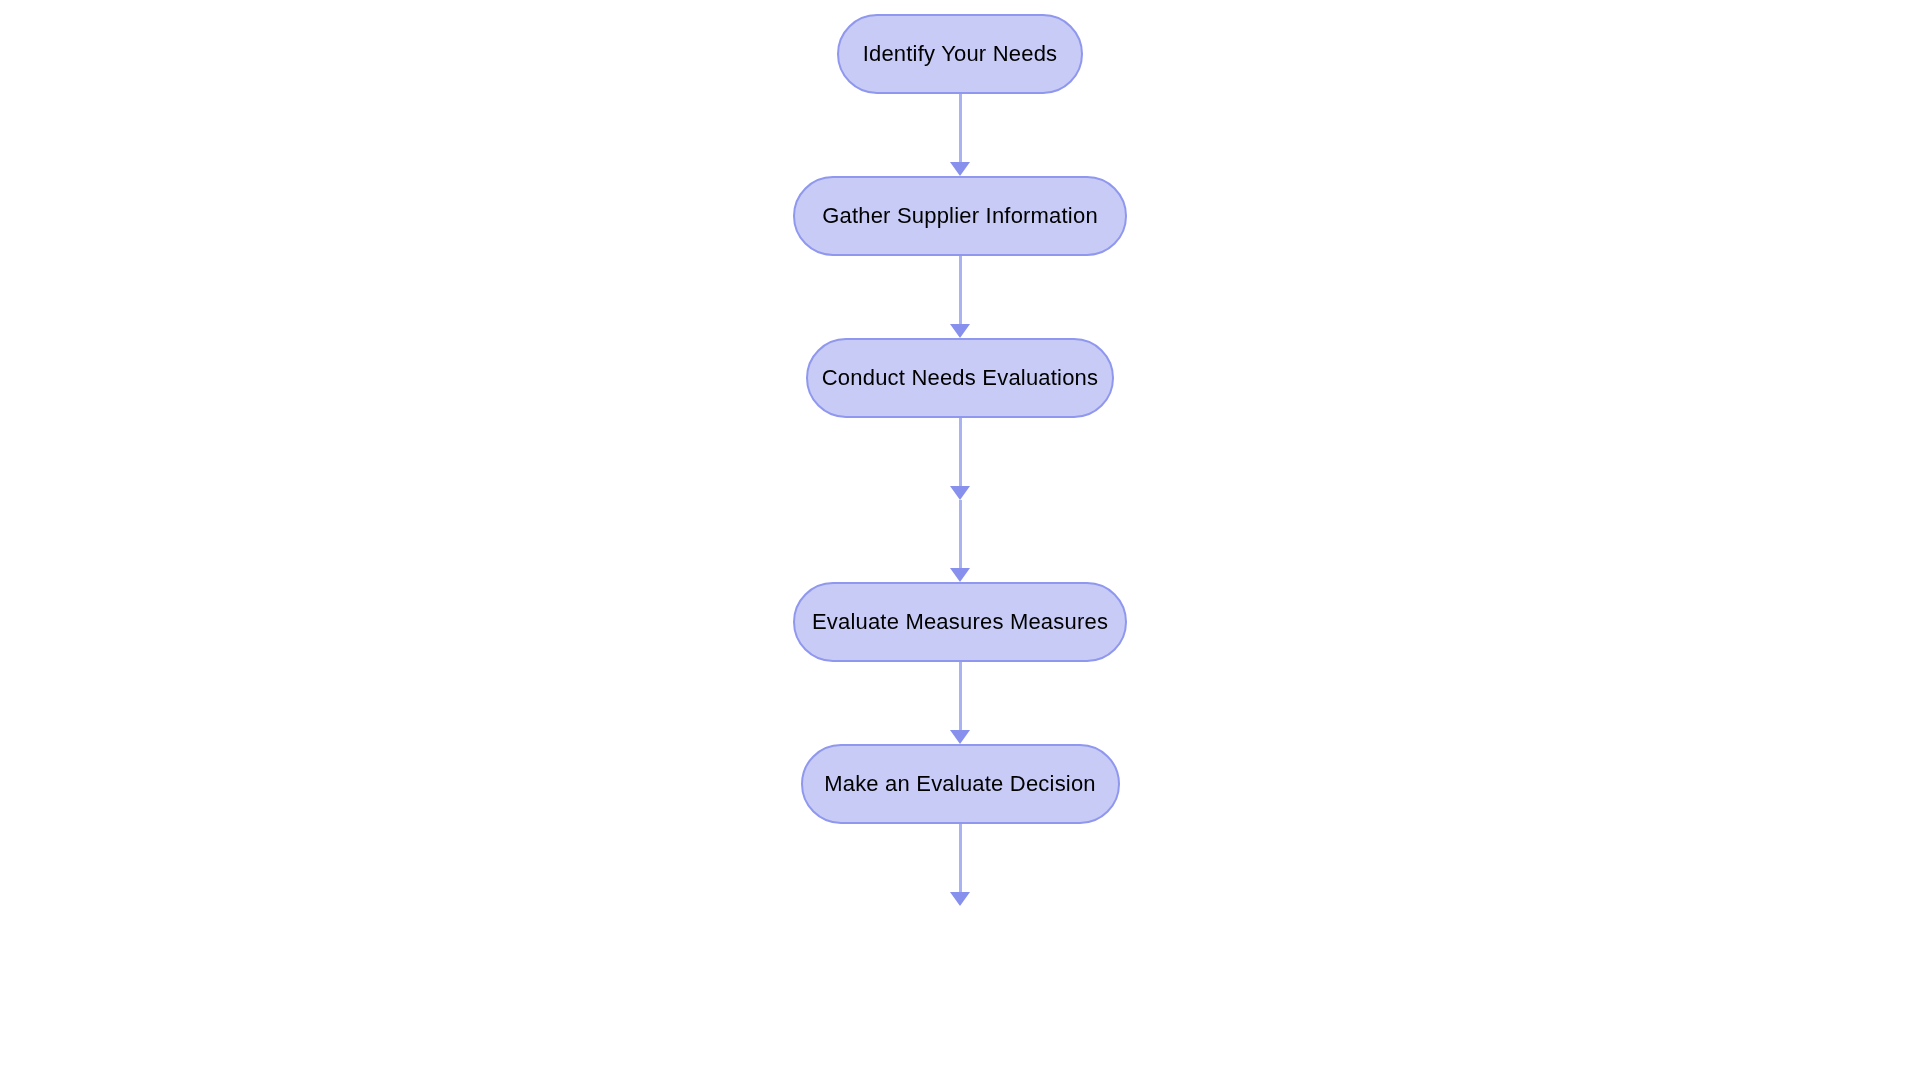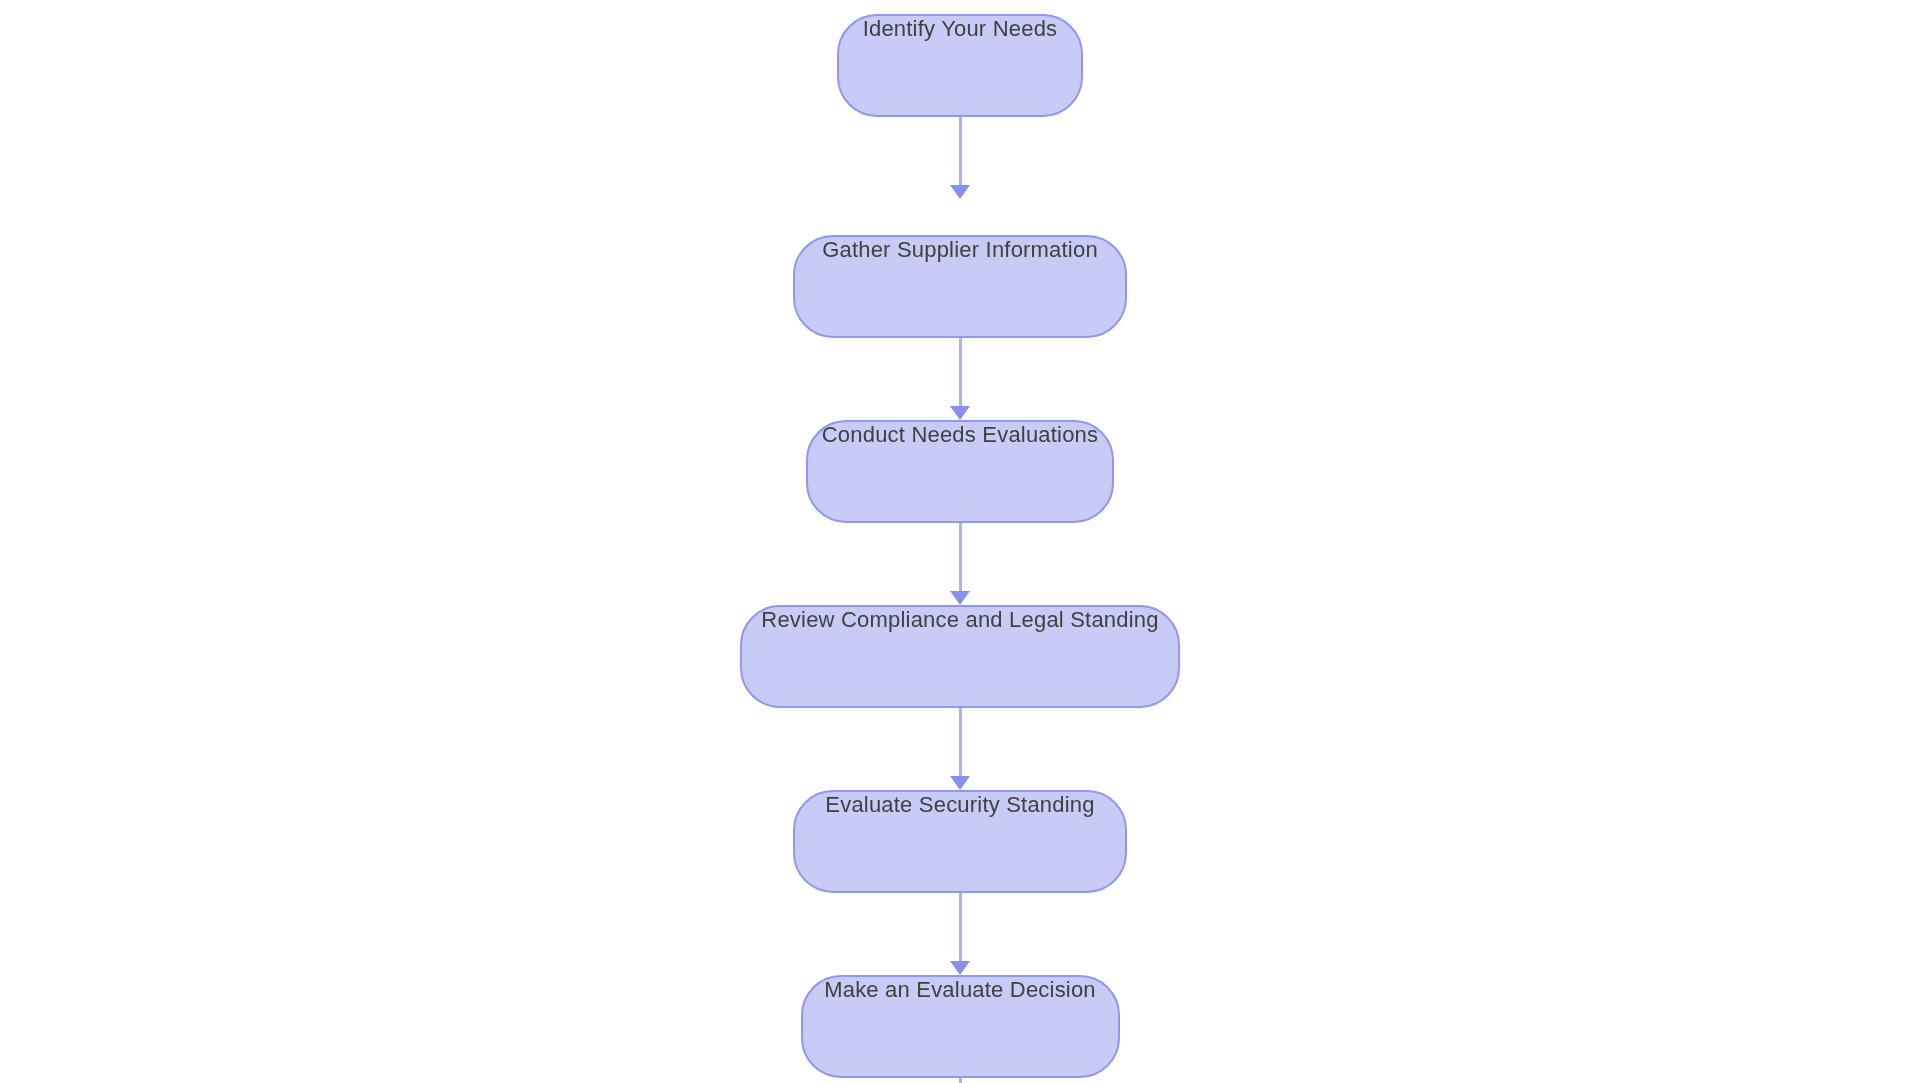--- a/index.html
+++ b/index.html
@@ -14,36 +14,36 @@
     height: 1083px;
     background: #ffffff;
     display: flex;
     flex-direction: column;
     align-items: center;
     padding-top: 14px;
     box-sizing: border-box;
     overflow: hidden;
   }
   .node {
-    height: 103px;
+    height: 80px;
     box-sizing: border-box;
     background: #c7cbf5;
     border: 2px solid #8f97ef;
     border-radius: 40px;
     display: flex;
-    align-items: flex-start;
+    align-items: center;
     justify-content: center;
-    color: #404040;
+    color: #000000;
     font-size: 22px;
     letter-spacing: 0.2px;
     text-align: center;
     flex: 0 0 auto;
   }
   .n1 { width: 246px; }
-  .n2 { width: 334px; margin-top: 36px; }
+  .n2 { width: 334px; }
   .n3 { width: 308px; }
   .n4 { width: 440px; }
   .n5 { width: 334px; }
   .n6 { width: 319px; }
   .n7 { width: 284px; }
   .arrow {
     height: 82px;
     width: 22px;
     display: flex;
     flex-direction: column;
@@ -88,31 +88,28 @@
 
   <div class="node n3">
     <span>Conduct Needs Evaluations</span>
   </div>
 
   <div class="arrow">
     <span class="shaft"></span>
     <span class="head"></span>
   </div>
 
-  <div class="node n4">
-    <span>Review Compliance and Legal Standing</span>
-  </div>
 
   <div class="arrow">
     <span class="shaft"></span>
     <span class="head"></span>
   </div>
 
   <div class="node n5">
-    <span>Evaluate Security Standing</span>
+    <span>Evaluate Measures Measures</span>
   </div>
 
   <div class="arrow">
     <span class="shaft"></span>
     <span class="head"></span>
   </div>
 
   <div class="node n6">
     <span>Make an Evaluate Decision</span>
   </div>

